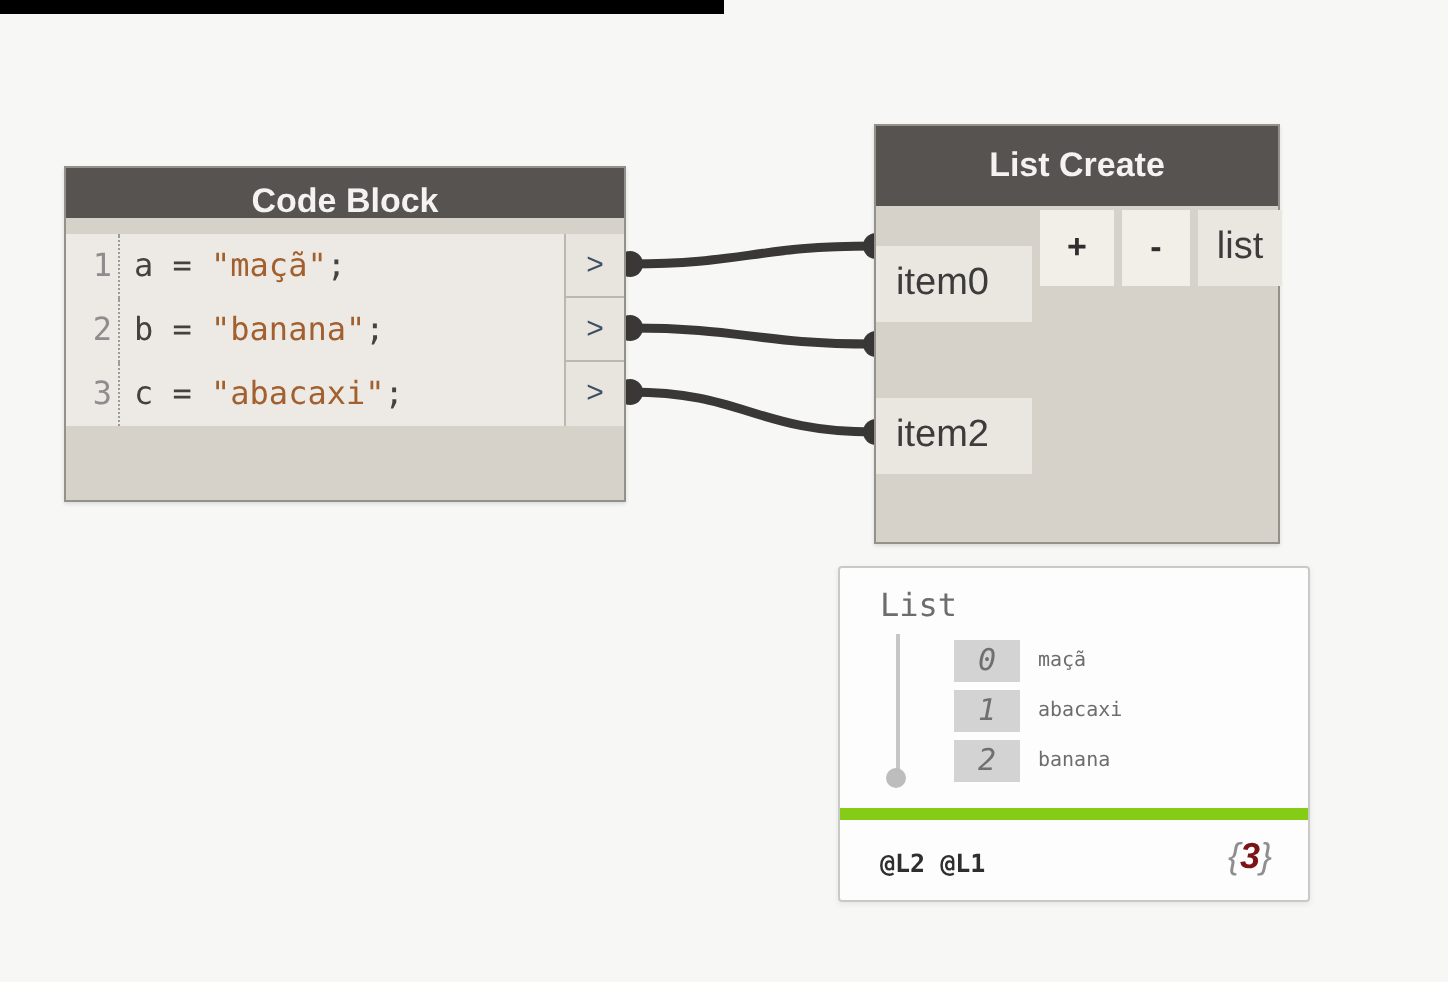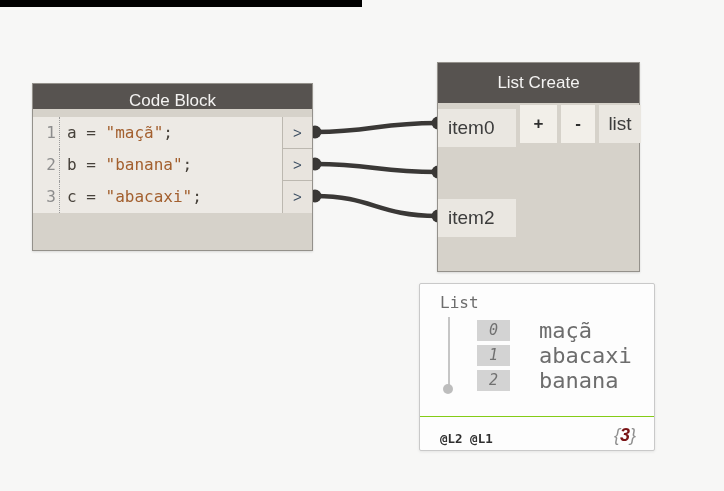--- a/index.html
+++ b/index.html
@@ -11,21 +11,21 @@
     --badge_bg:#d3d3d3; --badge_text:#707070; --guide:#c6c6c6;
     --footer_text:#2e2e2e; --count_brace:#8f8f8f; --count_digit:#7a1416;
   }
   *{margin:0;padding:0;box-sizing:border-box;}
   body{font-family:"Liberation Sans",sans-serif;background:#fff;}
   .canvas{position:relative;width:724px;height:491px;background:var(--canvas_bg);overflow:hidden;}
   .top-bar{position:absolute;left:0;top:0;width:362px;height:7px;background:var(--top_bar);}
 
   
   .node{position:absolute;border:1px solid var(--node_border);box-shadow:0 1px 2px rgba(0,0,0,.12);}
-  .node-header{background:var(--header_bg);color:var(--header_text);font-weight:normal;
+  .node-header{background:var(--header_bg);color:var(--header_text);font-weight:bold;
     text-align:center;font-size:17px;}
   
   .code-block{left:32px;top:83px;width:281px;height:168px;background:var(--node_body);}
   .code-block .node-header{height:25px;line-height:33px;}
   .code-rows{position:absolute;left:0;top:33px;width:100%;}
   .code-row{display:flex;height:32px;line-height:32px;background:var(--code_bg);
     font-family:"DejaVu Sans Mono","Liberation Mono",monospace;font-size:16px;}
   .ln{width:27px;text-align:right;padding-right:3px;color:var(--line_number);
     border-right:1px dotted #9b9b9b;flex:none;}
   .code-text{flex:1;padding-left:7px;white-space:pre;overflow:hidden;}
@@ -35,21 +35,21 @@
     border-left:1px solid #bcb8b0;color:var(--port_glyph);
     font-family:"Liberation Sans",sans-serif;font-size:15px;cursor:pointer;}
   .code-row:nth-child(-n+2) .port-cell{border-bottom:1px solid #bcb8b0;}
 
   
   .list-create{left:437px;top:62px;width:203px;height:210px;background:var(--node_body);}
   .list-create .node-header{height:40px;line-height:40px;}
   .lc-cell{position:absolute;background:var(--cell_bg);color:var(--cell_text);
     font-size:19px;display:flex;align-items:center;cursor:pointer;}
   .in-cell{left:0;width:78px;height:38px;padding-left:10px;}
-  .in-cell.i0{top:46px;} .in-cell.i1{top:91px;} .in-cell.i2{top:136px;text-align:right;}
+  .in-cell.i0{top:60px;} .in-cell.i1{top:91px;} .in-cell.i2{top:136px;text-align:right;}
   .lc-btn{position:absolute;top:42px;height:38px;background:var(--button_bg);
     border:none;color:#2e2e2e;font-size:17px;font-weight:bold;cursor:pointer;
     font-family:"Liberation Sans",sans-serif;}
   .lc-btn.plus{left:82px;width:37px;}
   .lc-btn.minus{left:123px;width:34px;}
   .out-cell{top:42px;left:161px;width:42px;height:38px;justify-content:center;}
 
   
   svg.wires{position:absolute;left:0;top:0;width:724px;height:491px;pointer-events:none;}
   .wire{stroke:var(--wire);stroke-width:4.5;fill:none;stroke-linecap:round;}
@@ -61,23 +61,23 @@
     font-family:"DejaVu Sans Mono","Liberation Mono",monospace;box-shadow:0 1px 3px rgba(0,0,0,.08);}
   .root-label{position:absolute;left:20px;top:9px;font-size:16px;color:var(--preview_text);}
   .guide-line{position:absolute;left:28px;top:33px;width:2px;height:72px;background:var(--guide);}
   .guide-dot{position:absolute;left:23px;top:100px;width:10px;height:10px;border-radius:50%;
     background:#bdbdbd;cursor:pointer;}
   .p-row{position:absolute;left:0;width:100%;height:21px;}
   .p-row.r0{top:36px;} .p-row.r1{top:61px;} .p-row.r2{top:86px;}
   .badge{position:absolute;left:57px;width:33px;height:21px;line-height:21px;
     background:var(--badge_bg);color:var(--badge_text);font-style:italic;
     font-size:15px;text-align:center;}
-  .p-val{position:absolute;left:99px;line-height:21px;font-size:22px;color:var(--preview_text);margin-left:20px;}
+  .p-val{position:absolute;left:99px;line-height:21px;font-size:10px;color:var(--preview_text);}
   .preview-footer{position:absolute;left:0;top:120px;width:100%;height:38px;
-    border-top:1px solid #84cc16;margin-top:12px;}
+    border-top:6px solid #84cc16;}
   .lacing{position:absolute;left:20px;top:14px;font-size:12.5px;font-weight:600;
     color:var(--footer_text);}
   .count{position:absolute;right:18px;top:8px;font-style:italic;font-size:18px;
     font-family:"Liberation Sans",sans-serif;}
   .count .brace{color:var(--count_brace);}
   .count .digit{color:var(--count_digit);font-weight:600;}
 </style>
 </head>
 <body>
 

